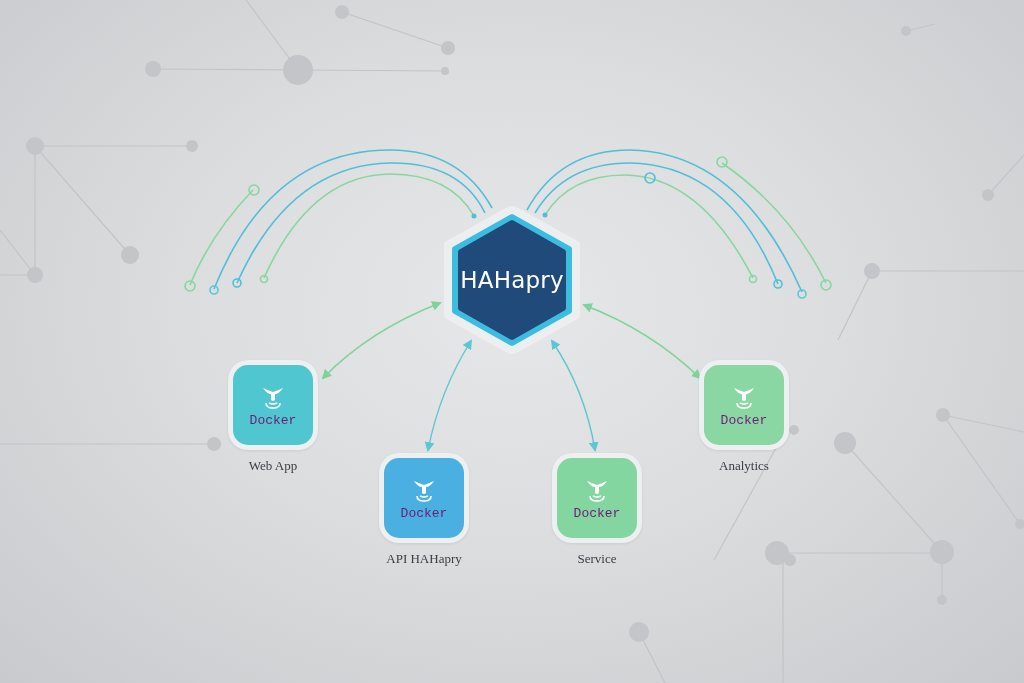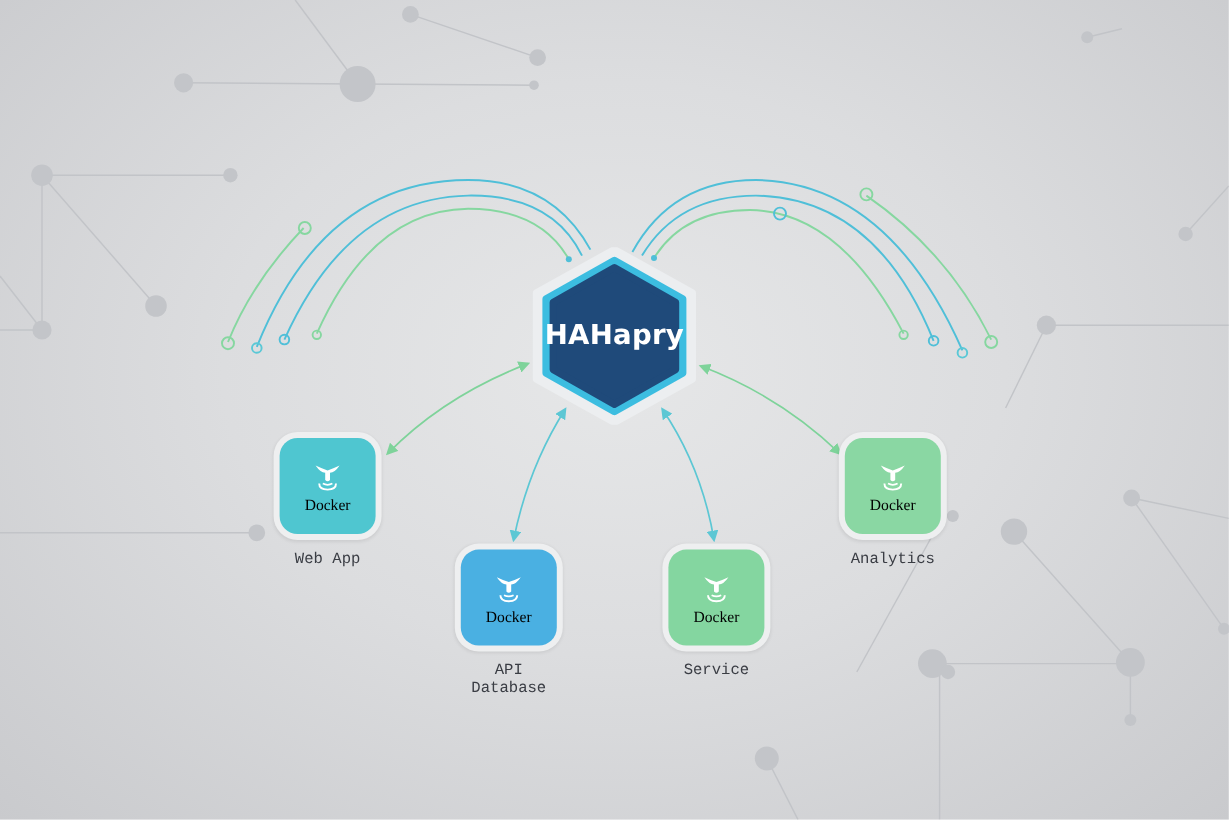--- a/index.html
+++ b/index.html
@@ -9,38 +9,38 @@
       font-family: "Liberation Sans", sans-serif;
     }
     #bg, #arcs { position: absolute; left: 0; top: 0; width: 1024px; height: 683px; }
     .hub {
       position: absolute; left: 441px; top: 206px; width: 142px; height: 148px;
     }
     .hub svg { position: absolute; left: 0; top: 0; }
     .hub-label {
       position: absolute; left: 0; top: 0; width: 142px; height: 148px;
       display: flex; align-items: center; justify-content: center;
-      color: #ffffff; font-family: "DejaVu Sans", sans-serif; font-size: 23px; letter-spacing: 0.2px; font-weight: bold;
+      color: #ffffff; font-family: "DejaVu Sans", sans-serif; font-size: 23px; letter-spacing: 0.2px;
     }
     .node { position: absolute; width: 90px; text-align: center; }
     .node-frame {
       width: 90px; height: 90px; border-radius: 20px; background: #eeeff0;
       box-shadow: 0 1px 3px rgba(0,0,0,0.08);
       display: flex; align-items: center; justify-content: center;
     }
     .node-tile {
       width: 80px; height: 80px; border-radius: 15px;
       display: flex; flex-direction: column; align-items: center; justify-content: center;
     }
     .whale { width: 28px; height: 28px; margin-top: 2px; }
     .docker-text {
-      color: #000000; font-family: Liberation Serif, serif; font-size: 13px; margin-top: 1px;
+      color: #701a75; font-family: Liberation Mono, monospace; font-size: 13px; margin-top: 1px;
     }
     .node-label {
-      margin-top: 8px; font-size: 13px; color: #3a3d44; font-family: Liberation Mono, monospace;
+      margin-top: 8px; font-size: 13px; color: #3a3d44; font-family: Liberation Serif, serif;
     }
   </style>
 </head>
 <body>
 
 <svg id="bg" viewBox="0 0 1024 683">
   <g stroke="#c2c4c8" stroke-width="1.2" fill="none">
     <line x1="246" y1="0" x2="298" y2="70"></line>
     <line x1="153" y1="69" x2="298" y2="70"></line>
     <line x1="298" y1="70" x2="445" y2="71"></line>
@@ -164,21 +164,21 @@
   <div class="node-frame">
     <div class="node-tile" style="background:#4ab0e2;">
       <svg class="whale" viewBox="0 0 28 28">
         <path d="M4,4 Q8,10 12,10 L12,16 Q14,18 16,16 L16,10 Q20,10 24,4 Q20,6 14,8 Q8,6 4,4 Z" fill="#fff"></path>
         <path d="M7,19 Q7,24 14,24 Q21,24 21,19" fill="none" stroke="#fff" stroke-width="1.6"></path>
         <path d="M10,19 Q14,21 18,19" fill="none" stroke="#fff" stroke-width="1.4"></path>
       </svg>
       <span class="docker-text">Docker</span>
     </div>
   </div>
-  <div class="node-label">API Database</div>
+  <div class="node-label">API HAHapry</div>
 </div>
 
 <div class="node" style="left:552px; top:453px;">
   <div class="node-frame">
     <div class="node-tile" style="background:#84d6a0;">
       <svg class="whale" viewBox="0 0 28 28">
         <path d="M4,4 Q8,10 12,10 L12,16 Q14,18 16,16 L16,10 Q20,10 24,4 Q20,6 14,8 Q8,6 4,4 Z" fill="#fff"></path>
         <path d="M7,19 Q7,24 14,24 Q21,24 21,19" fill="none" stroke="#fff" stroke-width="1.6"></path>
         <path d="M10,19 Q14,21 18,19" fill="none" stroke="#fff" stroke-width="1.4"></path>
       </svg>

